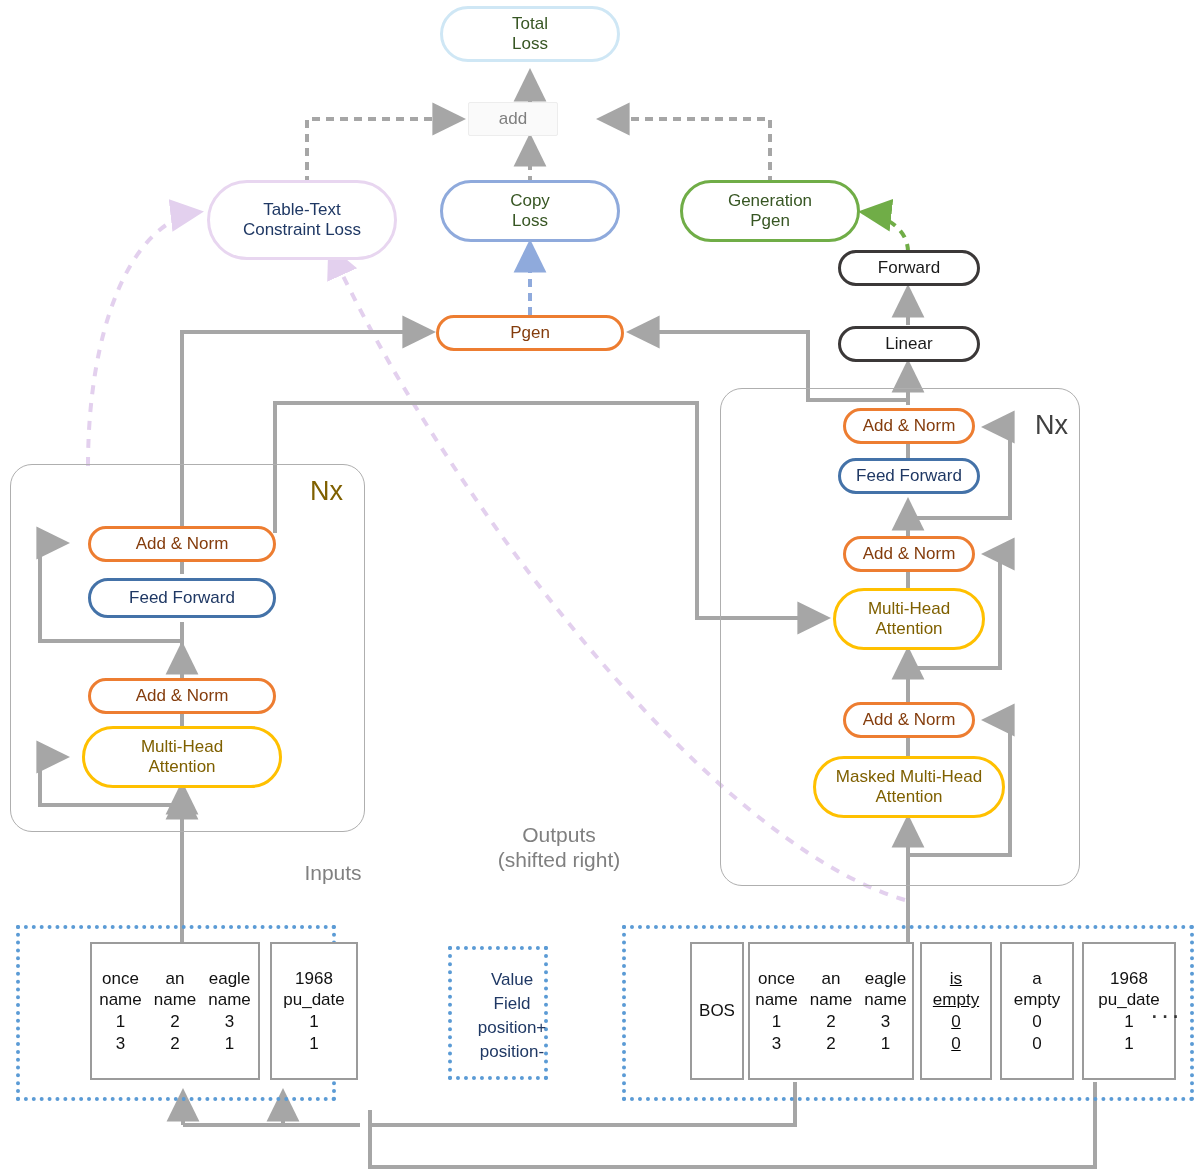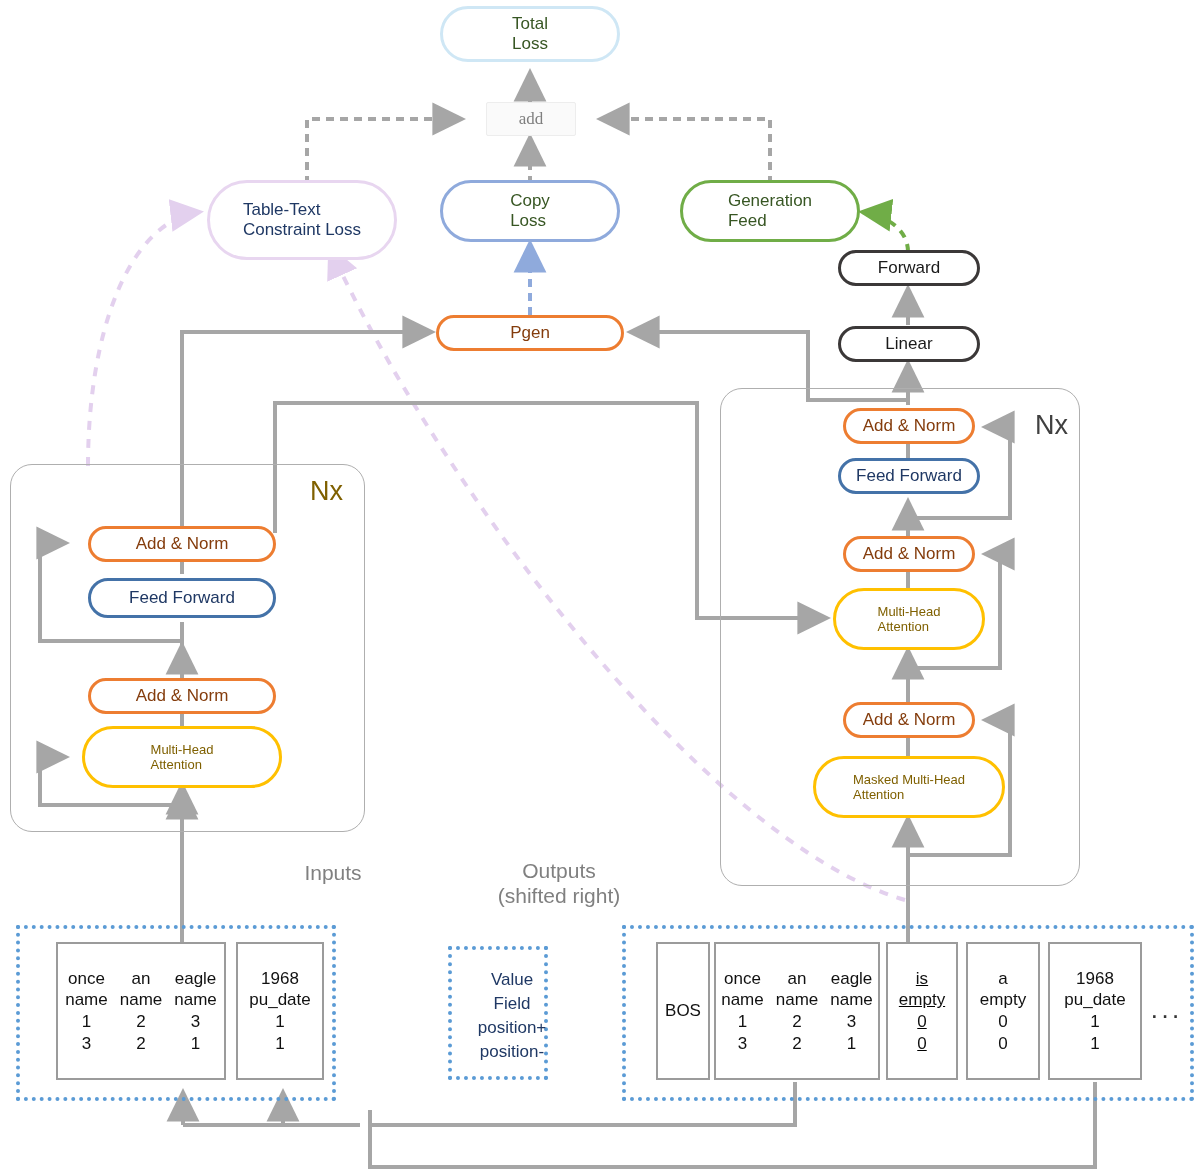--- a/index.html
+++ b/index.html
@@ -1,46 +1,46 @@
 <!DOCTYPE html>
 <html><head>
 <meta charset="utf-8">
 <style>
   html,body{margin:0;padding:0;background:#ffffff;}
   body{font-family:"Liberation Sans","DejaVu Sans",sans-serif;}
   #canvas{position:relative;width:1200px;height:1175px;background:#fff;overflow:hidden;}
   svg.layer{position:absolute;left:0;top:0;width:1200px;height:1175px;pointer-events:none;}
 
   .node{position:absolute;box-sizing:border-box;display:flex;align-items:center;
-        justify-content:center;text-align:left;background:#fff;border-radius:999px;
+        justify-content:center;text-align:center;background:#fff;border-radius:999px;
         border:3px solid #888;line-height:1.18;}
   .node .lbl{display:block;white-space:pre-line;}
 
   .n-addnorm{border-color:#ED7D31;color:#843C0C;font-size:17px;}
   .n-ff{border-color:#4472A8;color:#1F3864;font-size:17px;}
-  .n-mha{border-color:#FFC000;color:#7F6000;font-size:13px;}
+  .n-mha{border-color:#FFC000;color:#7F6000;font-size:17px;}
   .n-dark{border-color:#3B3838;color:#1A1A1A;font-size:17px;border-width:3px;}
   .n-pgen{border-color:#ED7D31;color:#843C0C;font-size:17px;}
   .n-total{border-color:#CFE7F5;color:#375623;font-size:17px;border-width:3px;}
   .n-copy{border-color:#8FAADC;color:#375623;font-size:17px;}
   .n-gen{border-color:#70AD47;color:#375623;font-size:17px;}
   .n-ttc{border-color:#E8D6F0;color:#1F3864;font-size:17px;}
   .n-add{border-radius:2px;border:1px solid #EDEDED;color:#7F7F7F;font-size:17px;background:#FAFAFA;}
 
   .bigbox{position:absolute;box-sizing:border-box;border:1px solid #AFAFAF;
           border-radius:22px;background:transparent;}
   .nx{position:absolute;color:#7F6000;font-size:27px;font-family:"Liberation Sans",sans-serif;}
   .nx.dark{color:#404040;}
 
   .sidelabel{position:absolute;color:#808080;font-size:21px;text-align:center;line-height:1.2;white-space:pre-line;}
 
   .dotbox{position:absolute;box-sizing:border-box;border:4px dotted #5B9BD5;background:transparent;}
 
   .cell{position:absolute;box-sizing:border-box;border:2px solid #9B9B9B;background:#fff;
-        display:flex;align-items:center;justify-content:center;}
+        display:flex;align-items:center;justify-content:center;margin-left:34px;}
   .cellgrid{display:table;border-collapse:collapse;font-size:17px;color:#111;}
   .cellgrid .r{display:table-row;}
   .cellgrid .c{display:table-cell;text-align:center;padding:0 6px;line-height:1.28;white-space:nowrap;}
 
   .legendtxt{position:absolute;color:#1F3864;font-size:17px;text-align:center;line-height:1.42;white-space:pre-line;}
   .ellipsis{position:absolute;color:#333;font-size:26px;letter-spacing:2px;}
 </style>
 </head>
 <body>
 
@@ -134,37 +134,37 @@
       <path d="M183,1125 L360,1125"></path>
       <path d="M1095,1082 L1095,1167 L370,1167 L370,1125"></path>
     </g>
   </svg>
 
   <div class="node n-total" style="left:440px;top:6px;width:180px;height:56px;">
     <span class="lbl">Total
 Loss</span>
   </div>
 
-  <div class="node n-add" style="left:486px;top:102px;width:90px;height:34px;font-family:Liberation Serif, serif;">
+  <div class="node n-add" style="left:468px;top:102px;width:90px;height:34px;">
     <span class="lbl">add</span>
   </div>
 
   <div class="node n-ttc" style="left:207px;top:180px;width:190px;height:80px;">
     <span class="lbl">Table-Text
 Constraint Loss</span>
   </div>
 
   <div class="node n-copy" style="left:440px;top:180px;width:180px;height:62px;">
     <span class="lbl">Copy
 Loss</span>
   </div>
 
   <div class="node n-gen" style="left:680px;top:180px;width:180px;height:62px;">
     <span class="lbl">Generation
-Feed</span>
+Pgen</span>
   </div>
 
   <div class="node n-dark" style="left:838px;top:250px;width:142px;height:36px;">
     <span class="lbl">Forward</span>
   </div>
 
   <div class="node n-dark" style="left:838px;top:326px;width:142px;height:36px;">
     <span class="lbl">Linear</span>
   </div>
 
@@ -216,21 +216,21 @@
 
   <div class="node n-addnorm" style="left:843px;top:702px;width:132px;height:36px;">
     <span class="lbl">Add &amp; Norm</span>
   </div>
 
   <div class="node n-mha" style="left:813px;top:756px;width:192px;height:62px;">
     <span class="lbl">Masked Multi-Head
 Attention</span>
   </div>
 
-  <div class="sidelabel" style="left:474px;top:858px;width:170px;">Outputs
+  <div class="sidelabel" style="left:474px;top:822px;width:170px;">Outputs
 (shifted right)</div>
 
   <div class="dotbox" style="left:448px;top:946px;width:100px;height:134px;"></div>
   <div class="legendtxt" style="left:462px;top:968px;width:100px;" id="legend-text">Value
 Field
 position+
 position-</div>
 
   <div class="dotbox" style="left:16px;top:925px;width:320px;height:176px;"></div>
 

